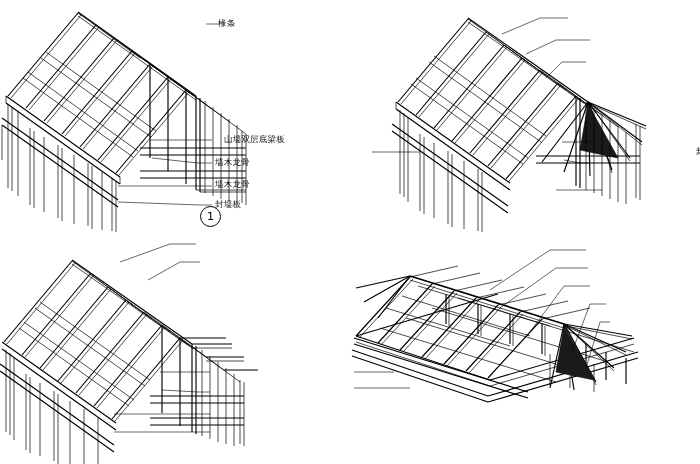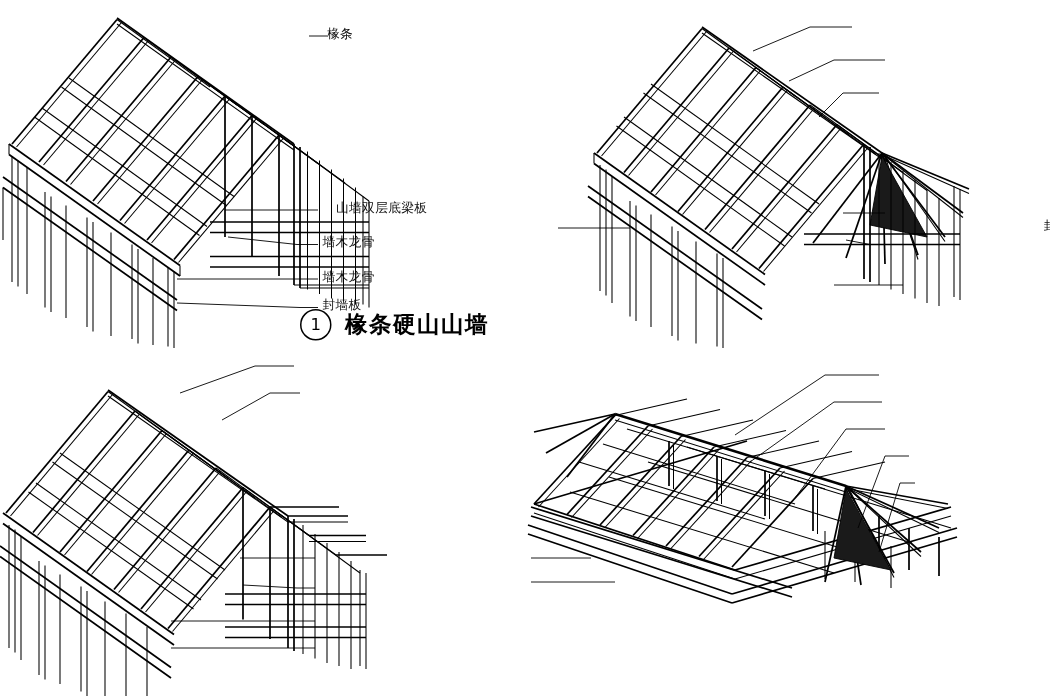--- a/index.html
+++ b/index.html
@@ -181,21 +181,20 @@
 
     <div class="label left" style="left:218px; top:19px;">椽条</div>
 
     <div class="label left" style="left:224px; top:135px;">山墙双层底梁板</div>
     <div class="label left" style="left:215px; top:158px;">墙木龙骨</div>
     <div class="label left" style="left:215px; top:181px;font-family:Liberation Mono, monospace;">墙木龙骨</div>
     <div class="label left" style="left:215px; top:200px;">封墙板</div>
 
     <div class="caption" style="left:200px; top:206px;">
       <div class="cap-num">1</div>
-      <div class="cap-text">椽条硬山山墙</div>
     </div>
   </div>
 
   <div class="panel" id="panel-2">
     <div class="art">
       <svg viewBox="0 0 350 232" xmlns="http://www.w3.org/2000/svg">
         <g>
 
           <path class="ln2" d="M118 18 L238 102"></path>
           <path class="ln" d="M118 22 L238 106"></path>

